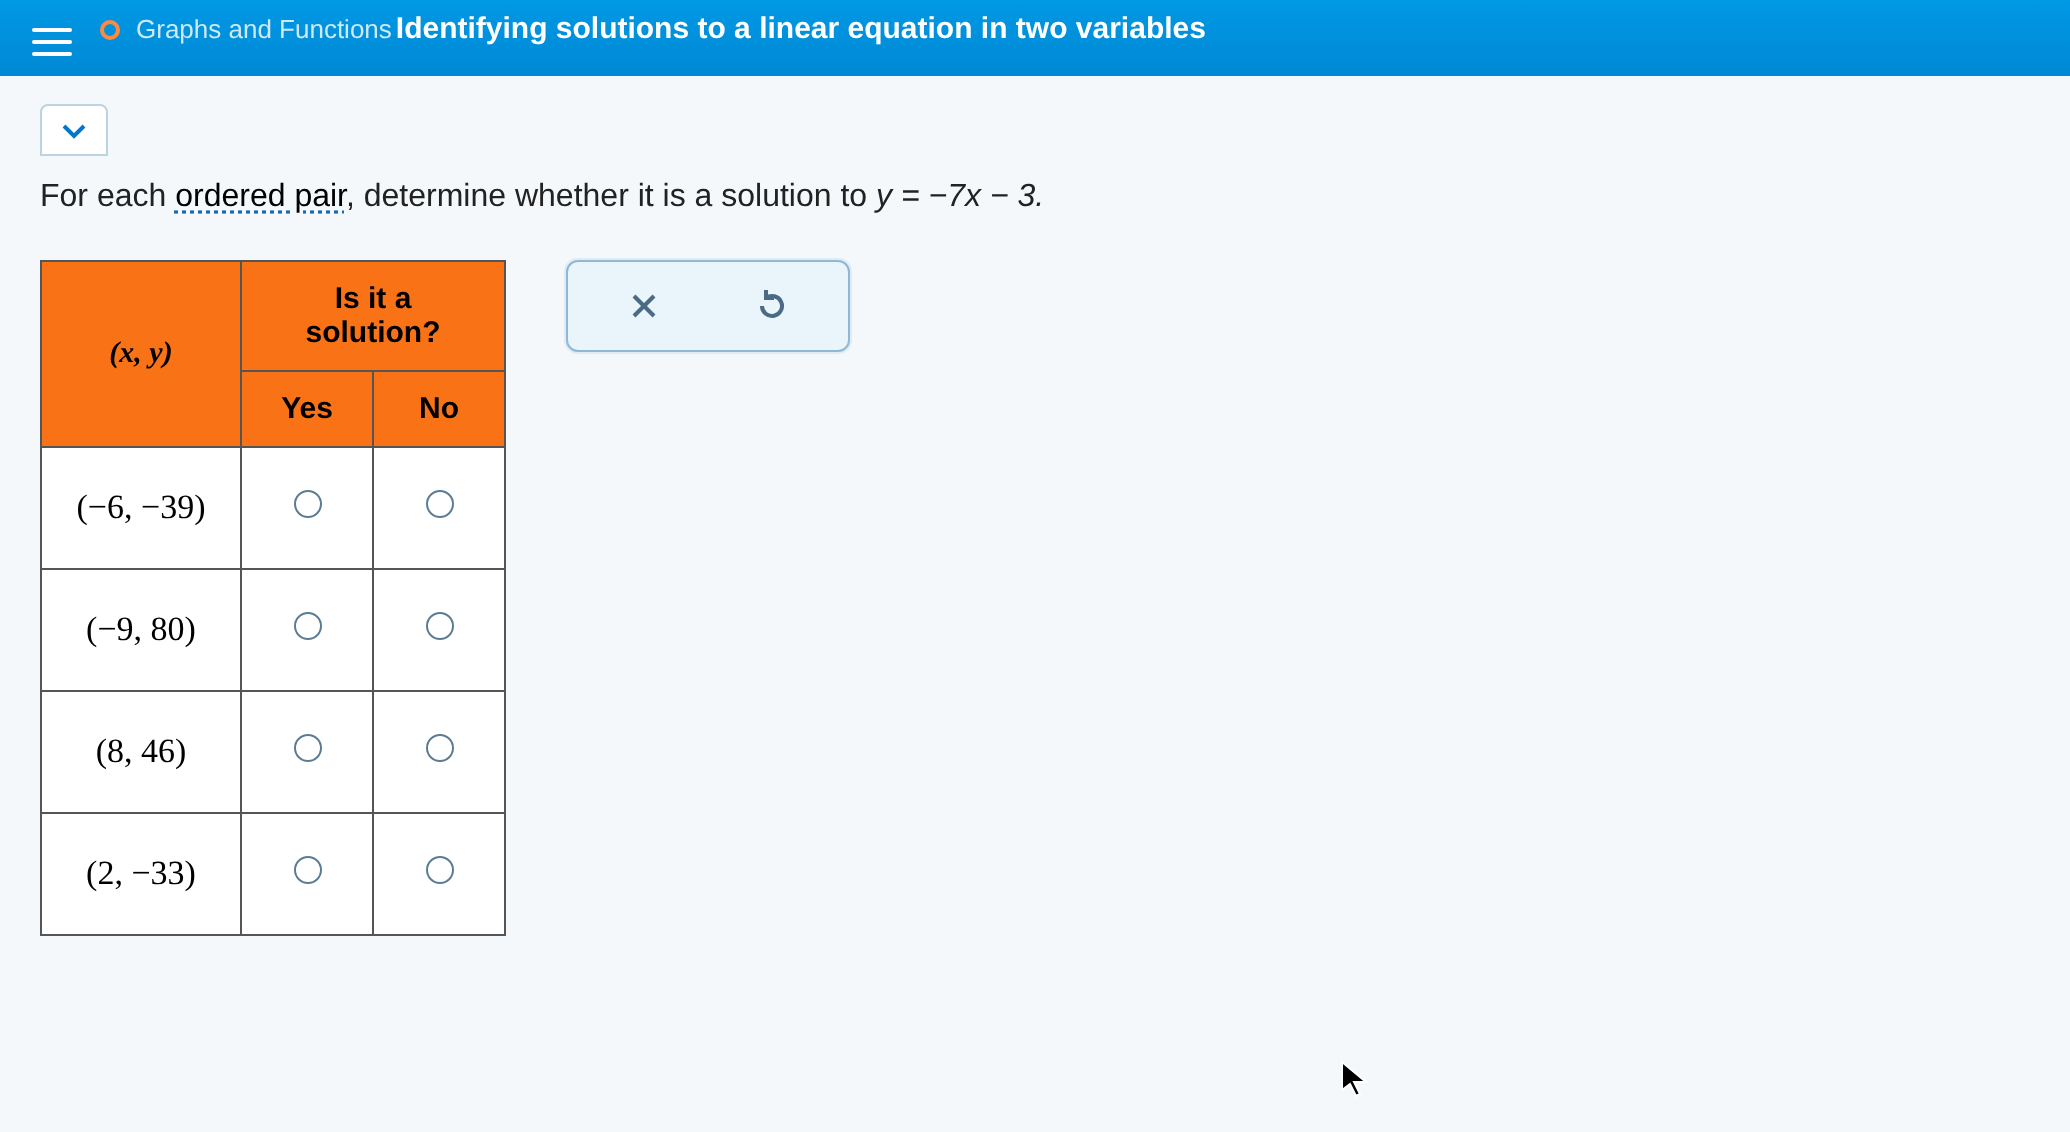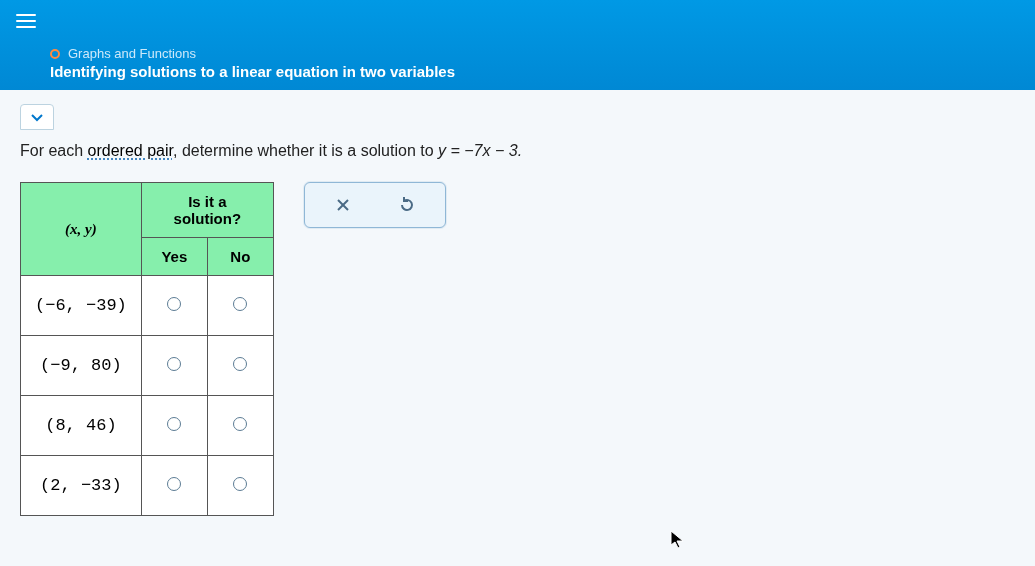--- a/index.html
+++ b/index.html
@@ -26,21 +26,21 @@
       padding-top: 8px;
       cursor: pointer;
     }
     .menu-toggle span {
       display: block;
       width: 20px;
       height: 2px;
       background: #fff;
       border-radius: 1px;
     }
-    .top-titles { display: flex; flex-direction: column; gap: 2px; margin-top: 40px; }
+    .top-titles { display: flex; flex-direction: row; gap: 2px; }
     .category-line { display: flex; align-items: center; gap: 8px; font-size: 13px; color: #cde9fa; }
     .category-dot {
       width: 10px; height: 10px; border-radius: 50%;
       border: 2px solid #ff8a3d; background: transparent;
     }
     .lesson-title { font-size: 15px; font-weight: 600; color: #fff; }
     .content { padding: 14px 20px 20px 20px; }
     .collapse-btn {
       width: 34px; height: 26px;
       background: #fff;
@@ -67,33 +67,33 @@
       border-collapse: collapse;
       background: #fff;
     }
     table.solution-table th, table.solution-table td {
       border: 1px solid #555;
       text-align: center;
       vertical-align: middle;
     }
     table.solution-table th {
       font-weight: 700;
-      background: #86efac;
+      background: #f97316;
       font-size: 15px;
       padding: 10px 14px;
     }
     .xy-cell {
       font-family: Liberation Serif, serif;
       font-style: italic;
       font-size: 18px;
       padding: 18px 14px;
       white-space: nowrap;
     }
     .pair-cell {
-      font-family: Liberation Mono, monospace;
+      font-family: Liberation Serif, serif;
       font-size: 17px;
       padding: 20px 14px;
       white-space: nowrap;
       min-width: 100px;
     }
     .radio-cell {
       width: 66px;
       height: 58px;
     }
     .radio {

